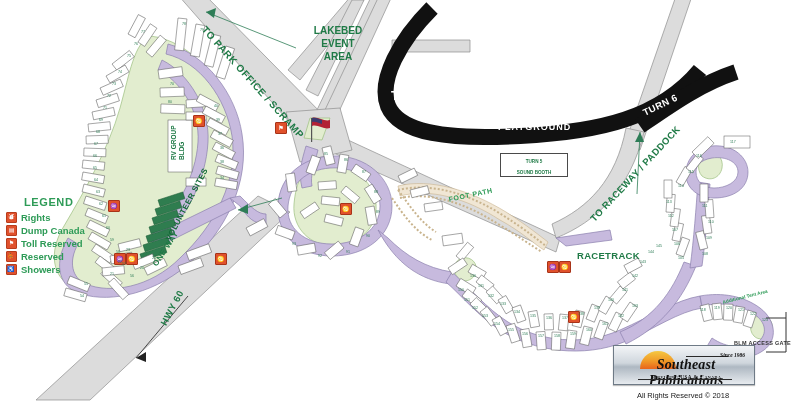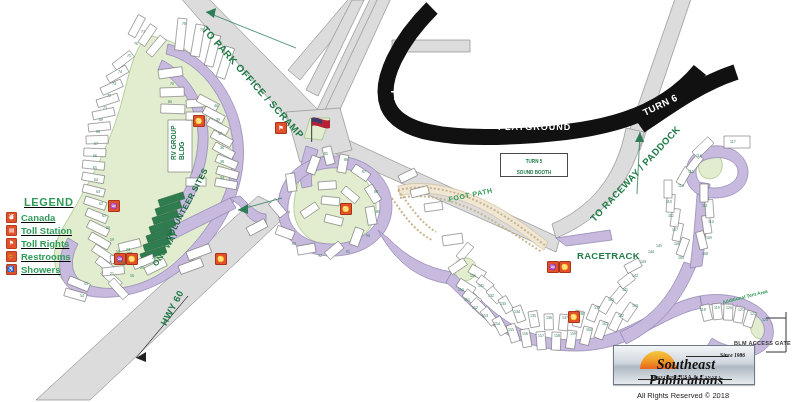--- a/index.html
+++ b/index.html
@@ -1,21 +1,21 @@
 <!DOCTYPE html>
 <html><head>
 <meta charset="utf-8">
 <style>
   html,body{margin:0;padding:0;background:#ffffff;}
   body{width:800px;height:402px;overflow:hidden;font-family:"Liberation Sans",sans-serif;}
   #map-root{position:relative;width:800px;height:402px;background:#ffffff;}
   #map-svg{position:absolute;left:0;top:0;width:800px;height:402px;}
 
   
-  #legend{position:absolute;left:6px;top:196px;width:98px;text-decoration:underline;}
+  #legend{position:absolute;left:6px;top:196px;width:98px;}
   #legend .legend-title{font-size:11px;font-weight:bold;color:#2e9b57;letter-spacing:.6px;
      margin:0 0 3px 18px;font-family:"Liberation Sans",sans-serif;}
   #legend .legend-row{display:flex;align-items:center;height:12px;margin-bottom:1px;}
   #legend .legend-icon{width:9px;height:9px;flex:0 0 9px;margin-right:4px;
      background:#e0512c;border:1px solid #b83c1c;border-radius:1px;position:relative;}
   #legend .legend-icon i{position:absolute;left:0;top:0;right:0;bottom:0;color:#fff;
      font-style:normal;font-size:6px;line-height:9px;text-align:center;}
   #legend .legend-label{font-size:9.5px;font-weight:bold;color:#2e9b57;
      font-family:"Liberation Sans",sans-serif;white-space:nowrap;}
 
@@ -355,48 +355,53 @@
     </g>
   </svg>
 
   <div id="legend">
     <div class="legend-title">LEGEND</div>
 
     <div class="legend-row">
       <span class="legend-icon">
           <i>⛇</i>
         </span>
-      <span class="legend-label">Canada</span>
+      <span class="legend-label">Rights</span>
     </div>
     <div class="legend-row">
       <span class="legend-icon">
           <i>▤</i>
         </span>
-      <span class="legend-label">Toll Station</span>
+      <span class="legend-label">Dump Canada</span>
     </div>
     <div class="legend-row">
       <span class="legend-icon">
           <i>⚑</i>
         </span>
-      <span class="legend-label">Toll Rights</span>
+      <span class="legend-label">Toll Reserved</span>
     </div>
     <div class="legend-row">
       <span class="legend-icon">
           <i>⛹</i>
         </span>
-      <span class="legend-label">Restrooms</span>
+      <span class="legend-label">Reserved</span>
     </div>
     <div class="legend-row">
       <span class="legend-icon">
           <i>♿</i>
         </span>
       <span class="legend-label">Showers</span>
     </div>
   </div>
 
+  <div class="mlabel center" id="lbl-lakebed">
+    <span>LAKEBED</span><br>
+    <span>EVENT</span><br>
+    <span>AREA</span>
+  </div>
 
   <div class="mlabel" id="lbl-park-office">TO PARK OFFICE / SCRAMP</div>
 
   <div class="mlabel center" id="lbl-turn5">
     <span>TURN</span><br>
     <span>5</span>
   </div>
 
   <div class="mlabel" id="lbl-racetrack">PLAYGROUND</div>
   <div class="mlabel" id="lbl-turn6">TURN 6</div>

